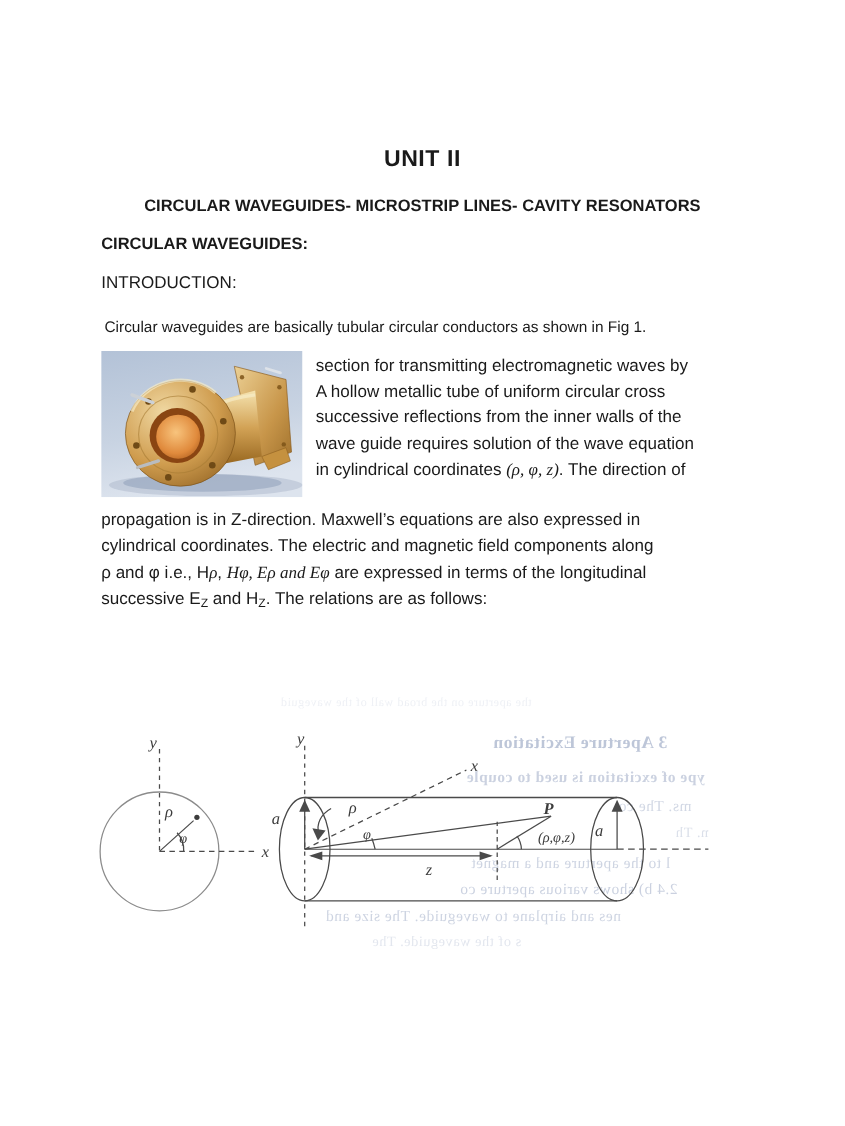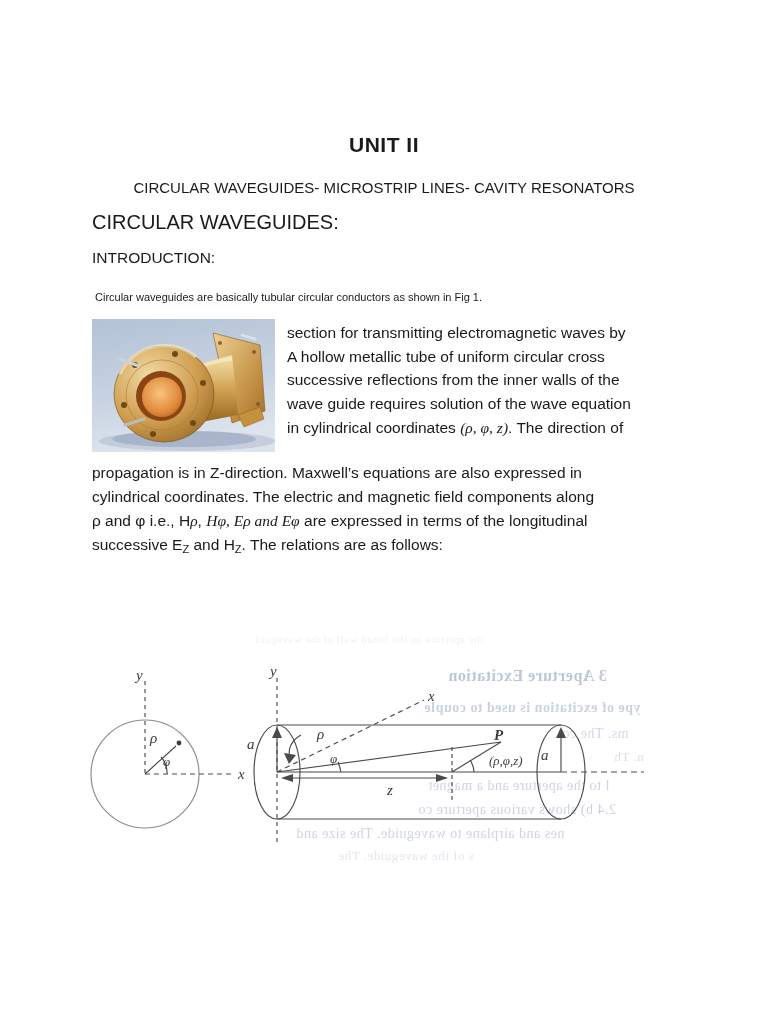--- a/index.html
+++ b/index.html
@@ -8,24 +8,24 @@
     width:644px;height:1024px;
     background:#ffffff;
     overflow:hidden;
     font-family:"Liberation Sans",sans-serif;
     color:#1a1a1a;
     margin-top:44px;
   }
   .abs{position:absolute;}
   .center{width:768px;text-align:center;}
   #title{top:87px;left:0;font-size:21px;font-weight:bold;line-height:28px;letter-spacing:.5px;}
-  #subtitle{top:132px;left:0;font-size:15px;font-weight:normal;line-height:24px;text-align:center;}
-  #h-section{top:166px;left:92px;font-size:20px;font-weight:normal;line-height:24px;}
+  #subtitle{top:132px;left:0;font-size:15px;font-weight:bold;line-height:24px;text-align:center;}
+  #h-section{top:166px;left:92px;font-size:15px;font-weight:bold;line-height:24px;}
   #h-intro{top:202px;left:92px;font-size:15.5px;line-height:24px;}
-  #intro-line{top:241px;left:95px;font-size:11px;line-height:24px;text-align:right;}
+  #intro-line{top:241px;left:95px;font-size:14px;line-height:24px;text-align:right;}
   #photo{top:275px;left:92px;width:183px;height:133px;}
   #col-right{top:277px;left:287px;width:410px;font-size:15.5px;line-height:23.7px;}
   #col-full{top:417px;left:92px;width:610px;font-size:15.5px;line-height:24px;}
   .tline{white-space:nowrap;}
   .math{font-family:"Liberation Serif",serif;font-style:italic;}
   .sub{font-size:11px;vertical-align:-3px;}
   
   #diagram-svg{top:596px;left:80px;}
   .ghost{
     position:absolute;

